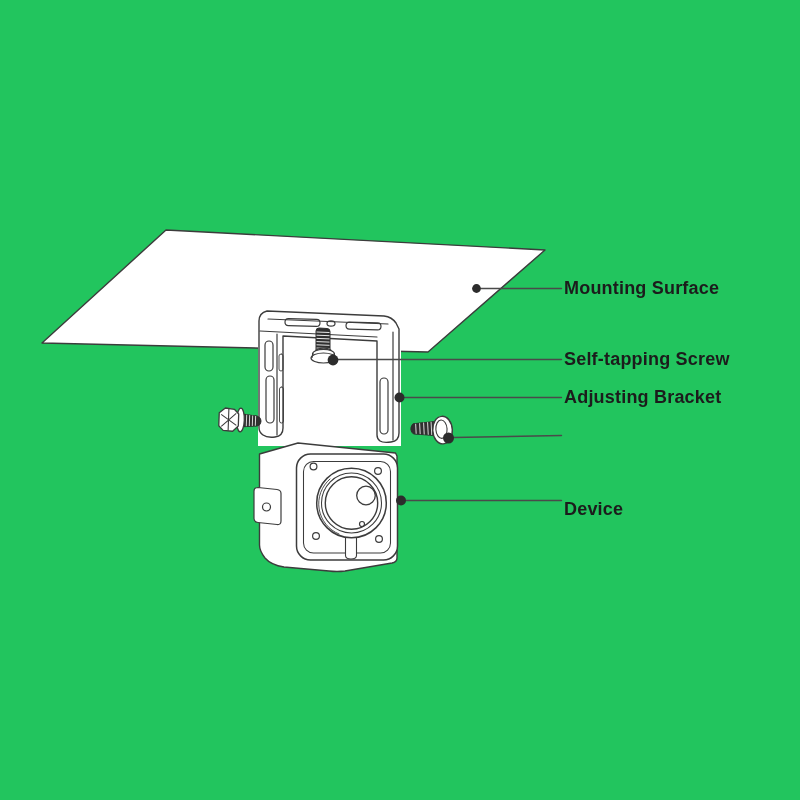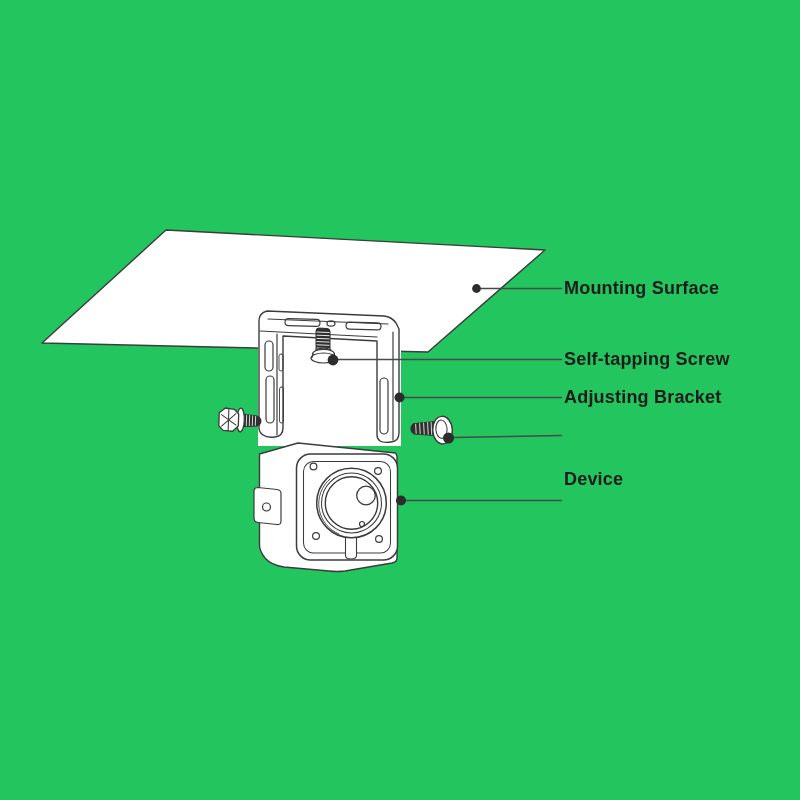--- a/index.html
+++ b/index.html
@@ -142,14 +142,14 @@
       <circle cx="333" cy="360" r="5.4"></circle>
       <circle cx="399.5" cy="397.5" r="5"></circle>
       <circle cx="448.5" cy="438" r="5.5"></circle>
       <circle cx="401" cy="500.5" r="5"></circle>
     </g>
   </svg>
 
   <div class="label" style="top:277px">Mounting Surface</div>
   <div class="label" style="top:348px">Self-tapping Screw</div>
   <div class="label" style="top:386px">Adjusting Bracket</div>
-  <div class="label" style="top:468px">Device</div>
+  <div class="label" style="top:498px">Device</div>
 </div>
 
 </body></html>

